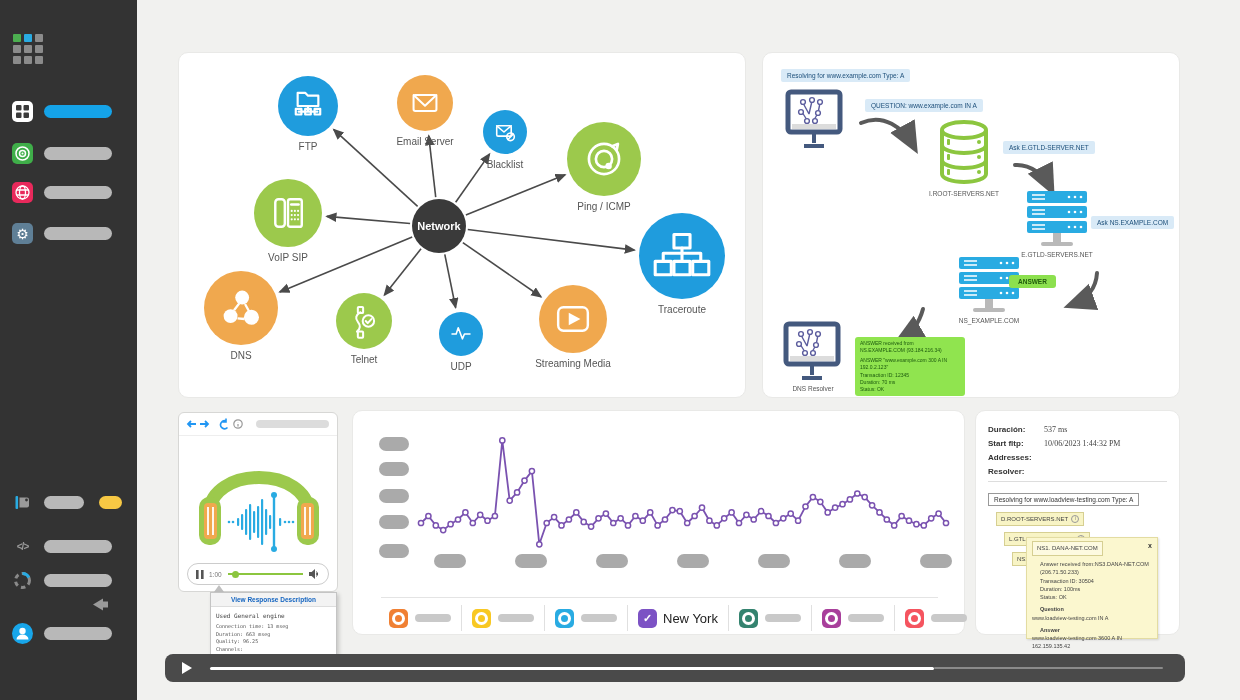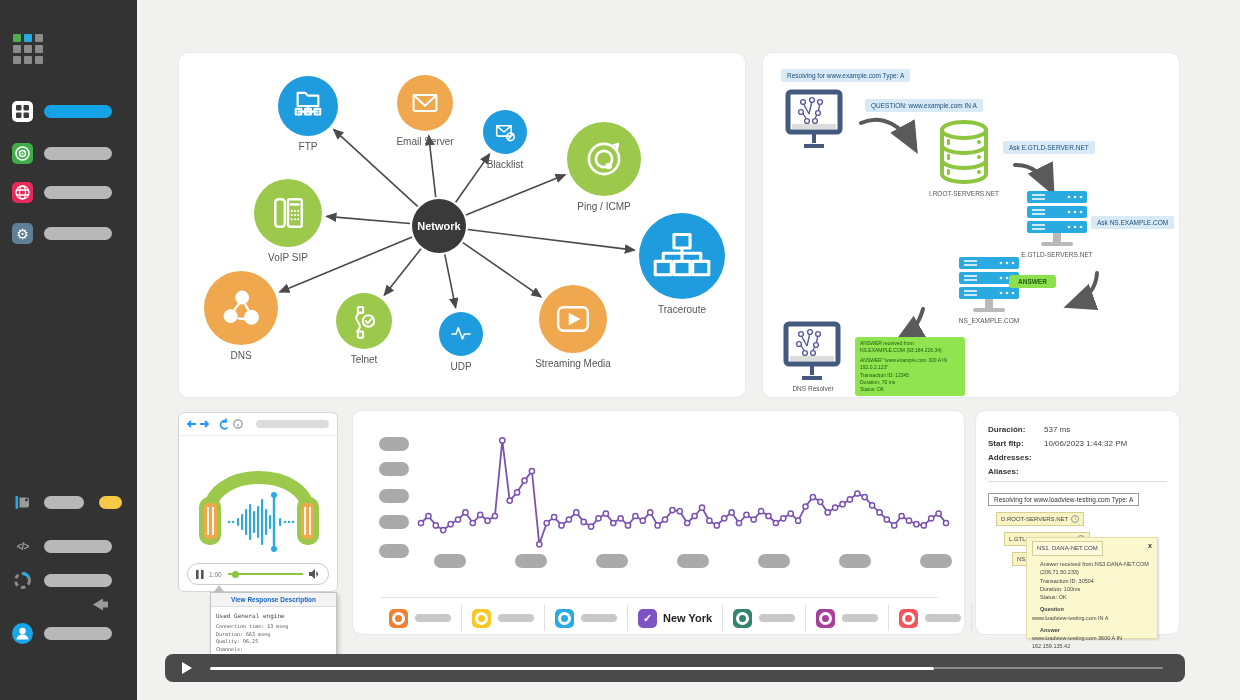--- a/index.html
+++ b/index.html
@@ -21,25 +21,25 @@
   .answer-chip{position:absolute;background:#8ce04e;color:#215c0d;font-weight:bold;font-size:6.5px;padding:3px 9px;border-radius:3px;}
   
   .ypill,.xpill{position:absolute;background:#aaaaaa;border-radius:7px;}
   #legend-row{position:absolute;left:26px;right:12px;top:192px;height:30px;display:flex;align-items:center;}
   .lg-item{display:flex;align-items:center;padding:0 10px;height:26px;cursor:pointer;}
   .lg-item + .lg-item{border-left:1px solid #e0e0e0;}
   .lg-icon{width:19px;height:19px;border-radius:5px;display:flex;align-items:center;justify-content:center;flex:none;}
   .lg-ring{width:7px;height:7px;border:3.5px solid #fff;border-radius:50%;}
   .lg-check{color:#fff;font-size:11px;font-weight:bold;line-height:1;}
   .lg-bar{width:36px;height:8px;background:#c9c9c9;border-radius:4px;margin-left:7px;}
-  .lg-label{font-size:11px;font-weight:bold;color:#222;margin-left:6px;white-space:nowrap;}
+  .lg-label{font-size:13px;font-weight:normal;color:#222;margin-left:6px;white-space:nowrap;}
   
   .fieldrow{display:flex;font-size:8px;margin-bottom:5px;}
   .fieldrow .fl{width:56px;font-weight:bold;color:#333;flex:none;}
-  .fieldrow .fv{color:#444;}
+  .fieldrow .fv{color:#444;font-family:Liberation Serif, serif;}
   .ychip2{background:#f8f4c5;border:1px solid #d6cf92;font-size:6px;color:#444;padding:2px 4px;display:inline-flex;align-items:center;gap:3px;white-space:nowrap;}
   .info-dot{width:6px;height:6px;border:1px solid #999;border-radius:50%;font-size:4.5px;color:#777;display:inline-flex;align-items:center;justify-content:center;line-height:1;}
   #resolve-box{border:1px solid #999;background:#fff;font-size:6.5px;color:#333;padding:2px 5px;display:inline-block;white-space:nowrap;}
   #dns-note{position:absolute;left:38px;top:112px;width:132px;height:102px;background:#fbf7cf;border:1px solid #e3dca2;box-shadow:1px 1px 2px rgba(0,0,0,.12);font-size:5.5px;color:#444;box-sizing:border-box;padding:3px 5px;line-height:1.5;}
   
   #browser-popup{position:absolute;left:178px;top:412px;width:160px;height:180px;background:#fff;border:1px solid #d7d7d5;border-radius:6px;box-sizing:border-box;}
   #tooltip-popup{position:absolute;left:210px;top:592px;width:125px;background:#fff;border:1px solid #c4c4c4;box-shadow:2px 2px 4px rgba(0,0,0,.18);}
   #tooltip-title{background:#f3f3f3;border-bottom:1px solid #ddd;color:#1565c0;font-weight:bold;font-size:6.5px;text-align:center;padding:3px 0;}
   #tooltip-body{padding:4px 5px;font-family:"DejaVu Sans Mono",monospace;font-size:5px;color:#555;line-height:1.5;}
   #tooltip-body .big{font-size:6px;color:#444;margin-bottom:3px;}
@@ -681,21 +681,21 @@
         </div>
       <div class="fieldrow">
           <span class="fl">Start fltp:</span>
           <span class="fv">10/06/2023 1:44:32 PM</span>
         </div>
       <div class="fieldrow">
           <span class="fl">Addresses:</span>
           <span class="fv"></span>
         </div>
       <div class="fieldrow">
-          <span class="fl">Aliases:</span>
+          <span class="fl">Resolver:</span>
           <span class="fv"></span>
         </div>
       <div style="height:1px;background:#ddd;margin:4px 0 6px 0;"></div>
       <span id="resolve-box">Resolving for www.loadview-testing.com Type: A</span>
       <div id="dns-chips">
           <div style="margin-left: 8px; margin-top: 1px;"><span class="ychip2">D.ROOT-SERVERS.NET<span class="info-dot">i</span></span></div>
           <div style="margin-left: 16px; margin-top: 1px;"><span class="ychip2">L.GTLD-SERVERS.NET<span class="info-dot">i</span></span></div>
           <div style="margin-left: 24px; margin-top: 1px;"><span class="ychip2">NS1. DANA-NET.COM<span class="info-dot">i</span></span></div>
         </div>
       <div id="dns-note">

